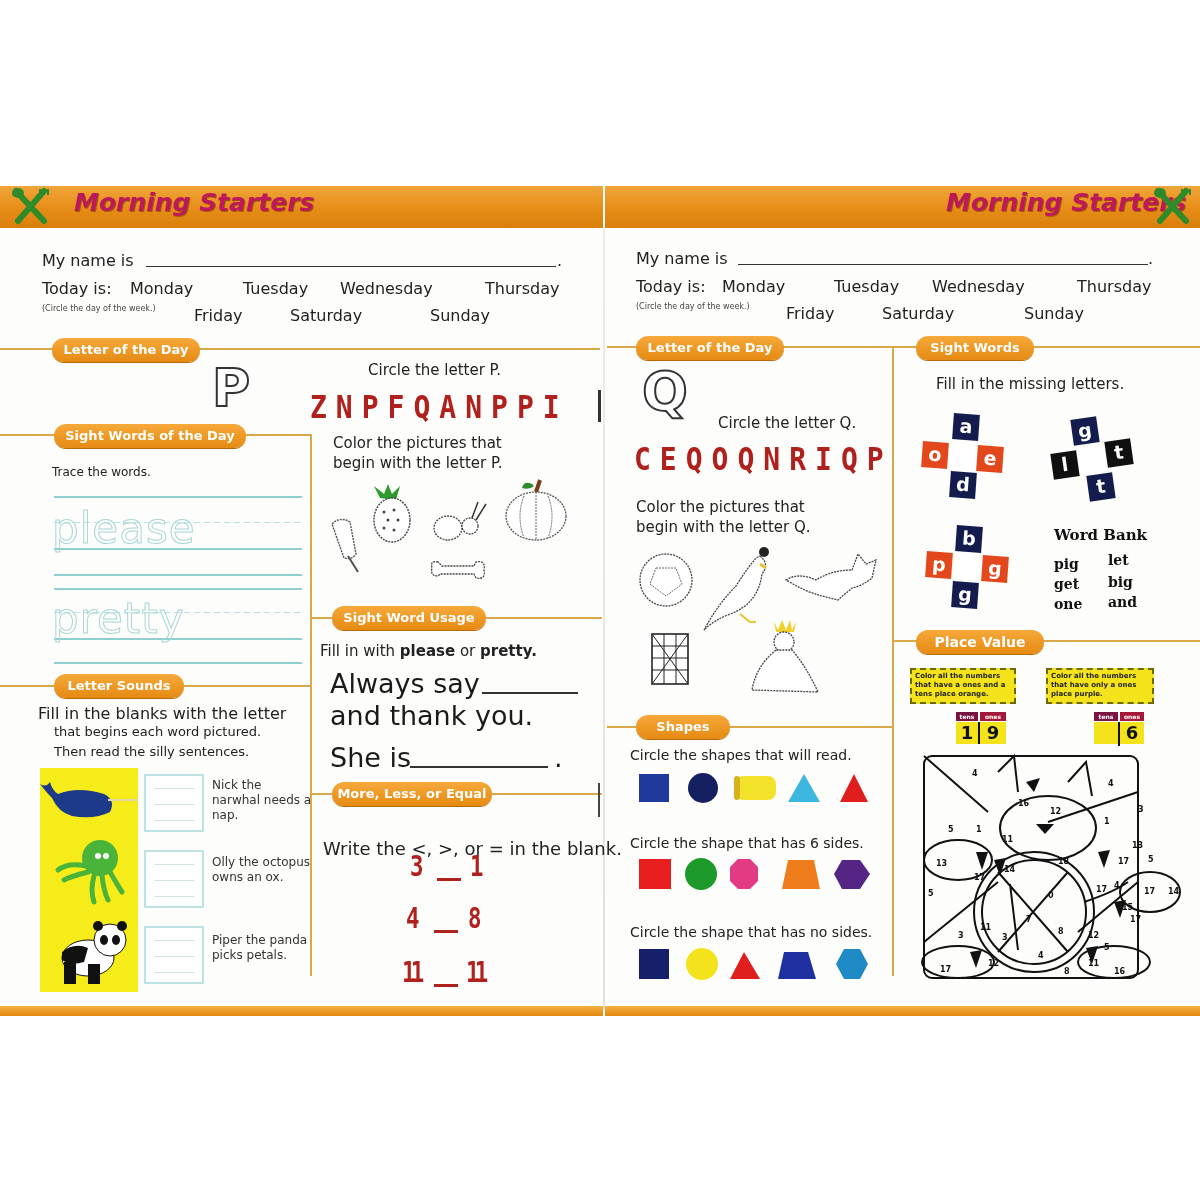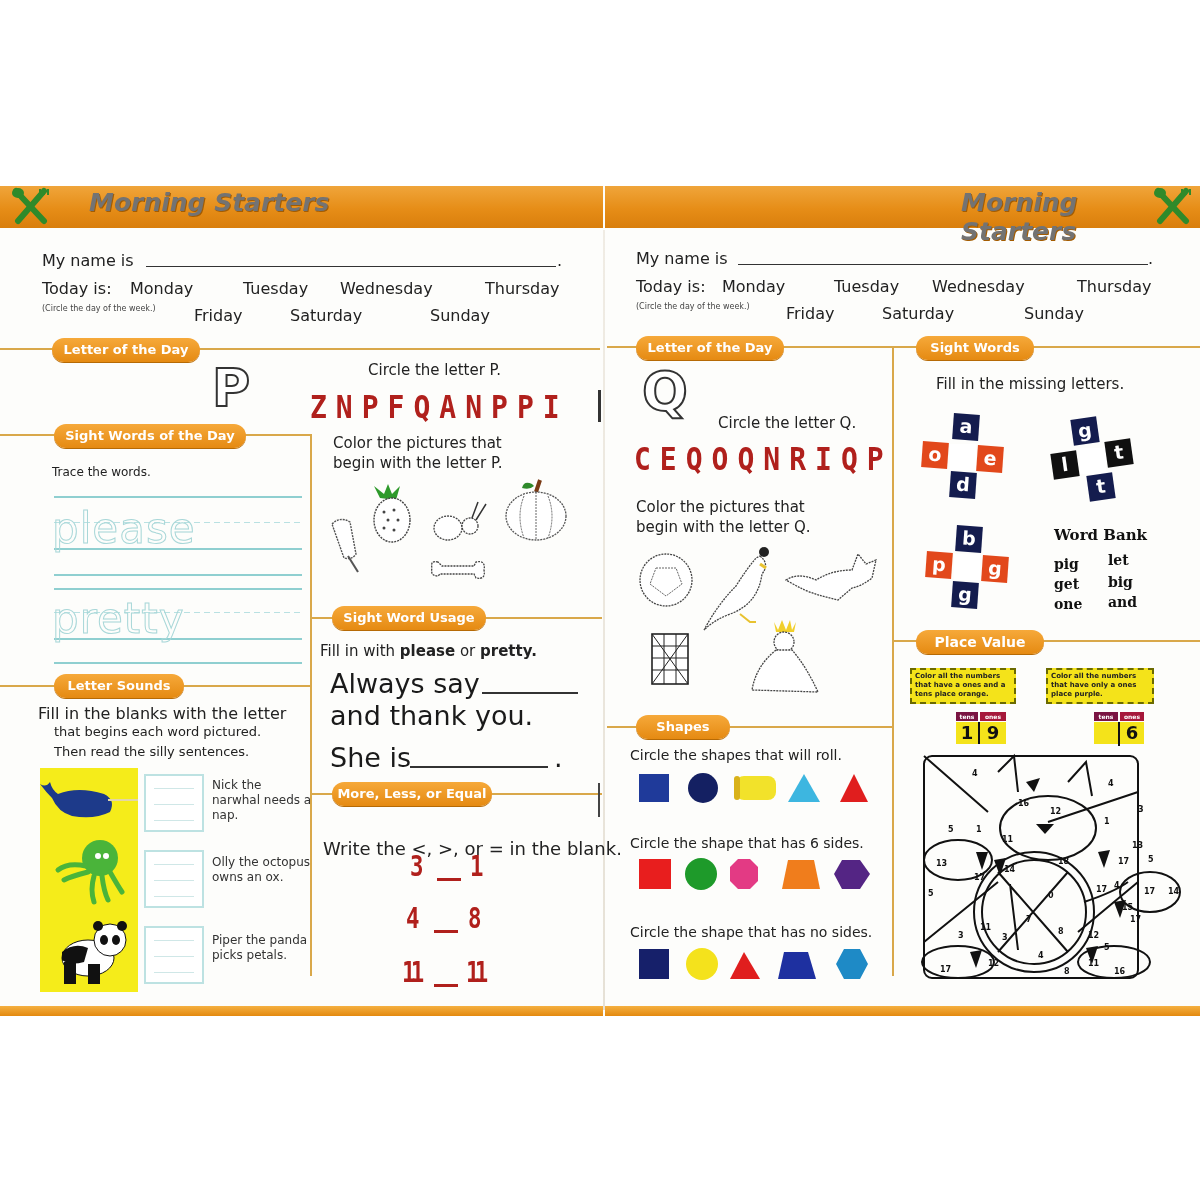--- a/index.html
+++ b/index.html
@@ -4,21 +4,21 @@
 <style>
   * { box-sizing: border-box; margin: 0; padding: 0; }
   html, body { width: 1200px; height: 1200px; background: #ffffff; overflow: hidden; }
   body { font-family: "DejaVu Sans", sans-serif; color: #222; position: relative; }
   .abs { position: absolute; }
   .book { position: absolute; left: 0; top: 186px; width: 1200px; height: 830px; background: #fdfdfb; }
   .page-divider { position: absolute; left: 603px; top: 230px; width: 2px; height: 780px; background: linear-gradient(#f0ece4, #e6e1d6); }
   .header-band { position: absolute; top: 186px; height: 42px; background: linear-gradient(180deg, #f0a53a 0%, #e68d17 55%, #d97e0c 100%); }
   .header-band.left { left: 0; width: 603px; }
   .header-band.right { left: 605px; width: 595px; }
-  .header-title { position: absolute; top: 188px; font-family: "DejaVu Sans", sans-serif; font-weight: bold; font-style: italic; font-size: 25px; color: #737373; text-shadow: 1px 1px 0 #a45c00; letter-spacing: 0px; margin-left: 15px; }
+  .header-title { position: absolute; top: 188px; font-family: "DejaVu Sans", sans-serif; font-weight: bold; font-style: italic; font-size: 25px; color: #be185d; text-shadow: 1px 1px 0 #a45c00; letter-spacing: 0px; }
   .fork-icon { position: absolute; width: 42px; height: 38px; }
   .footer-band { position: absolute; top: 1006px; height: 10px; background: linear-gradient(180deg, #f5b040, #e3890f); }
   .txt { position: absolute; font-size: 16px; color: #222; white-space: nowrap; }
   .small { font-size: 8px; color: #444; }
   .rule-h { position: absolute; height: 2px; background: #d9a84a; }
   .rule-v { position: absolute; width: 2px; background: #d9a84a; }
   .pill { position: absolute; height: 24px; border-radius: 12px; background: linear-gradient(180deg, #f6a93a, #e58a12); color: #fff; font-weight: bold; font-size: 13px; text-align: center; line-height: 24px; box-shadow: 0 1px 0 #b66a05; white-space: nowrap; }
   .underline { position: absolute; height: 1px; background: #333; }
   .red-letters { position: absolute; font-family: "DejaVu Sans Mono", monospace; font-weight: bold; color: #b0201c; font-size: 28px; letter-spacing: 9px; transform: scaleY(1.15); transform-origin: left top; white-space: nowrap; }
   .trace-line { position: absolute; left: 54px; width: 248px; height: 2px; background: #8fcfd0; }
@@ -294,21 +294,21 @@
 <div class="word-bank" style="left:1054px;top:526px;font-size:15px">Word Bank</div>
 <div class="word-bank" style="left:1054px;top:556px">pig</div>
 <div class="word-bank" style="left:1108px;top:552px">let</div>
 <div class="word-bank" style="left:1054px;top:576px">get</div>
 <div class="word-bank" style="left:1108px;top:574px">big</div>
 <div class="word-bank" style="left:1054px;top:596px">one</div>
 <div class="word-bank" style="left:1108px;top:594px">and</div>
 
 <div class="rule-h" style="left:607px;top:726px;width:286px"></div>
 <div class="pill" style="left:636px;top:715px;width:94px">Shapes</div>
-<div class="txt" style="left:630px;top:747px;font-size:14px">Circle the shapes that will roll.</div>
+<div class="txt" style="left:630px;top:747px;font-size:14px">Circle the shapes that will read.</div>
 
 <svg class="shape" style="left:638px;top:772px" width="236" height="32" viewBox="0 0 236 32">
   <rect x="1" y="2" width="30" height="28" fill="#1f3a9a"></rect>
   <circle cx="65" cy="16" r="15" fill="#142062"></circle>
   <rect x="98" y="4" width="40" height="24" rx="8" fill="#f2e22a"></rect>
   <rect x="96" y="4" width="6" height="24" rx="3" fill="#d9b21a"></rect>
   <path d="M150 30 L166 2 L182 30 Z" fill="#3db6e0"></path>
   <path d="M202 30 L216 2 L230 30 Z" fill="#e01e1e"></path>
 </svg>
 

